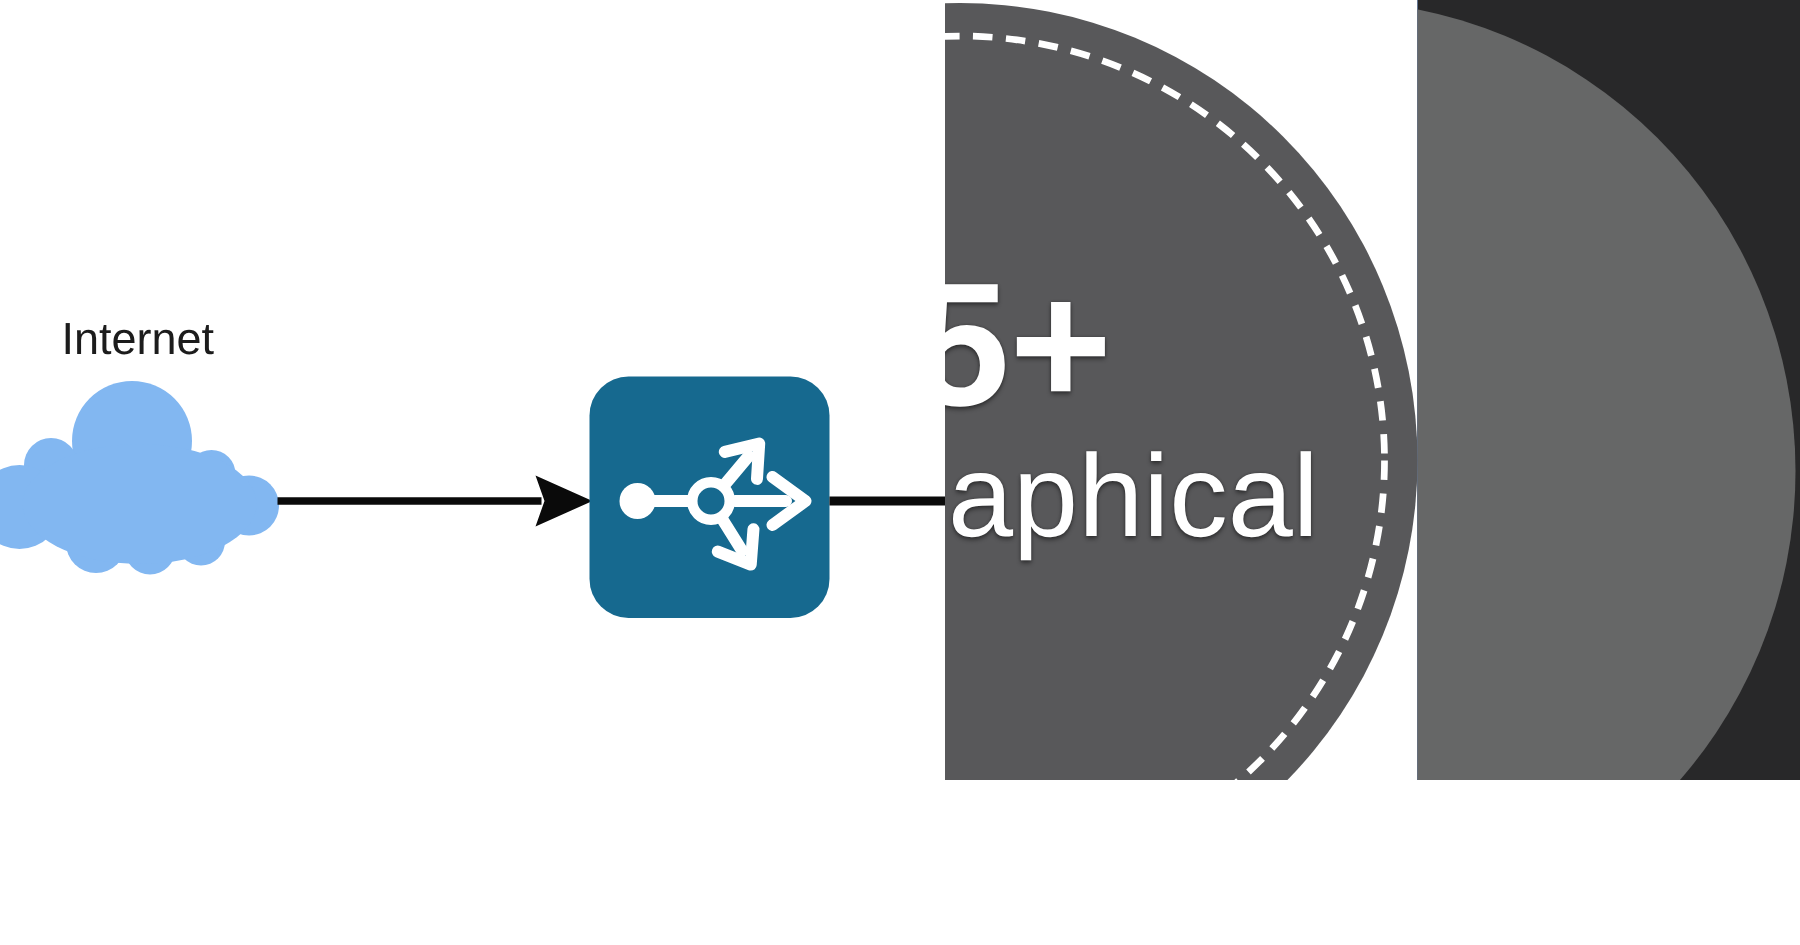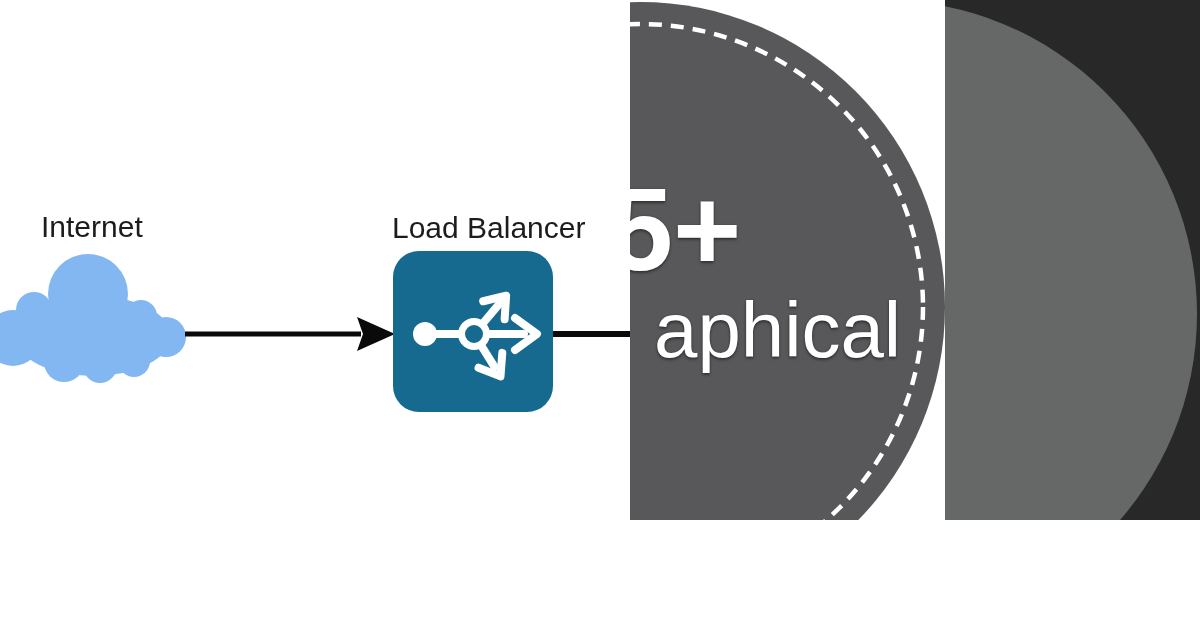--- a/index.html
+++ b/index.html
@@ -33,21 +33,21 @@
   
   .badge-region{position:absolute;left:630px;top:0;width:315px;height:630px;background:#fff;overflow:hidden;}
   .badge-circle{
     position:absolute;left:-295px;top:2px;width:610px;height:610px;border-radius:50%;
     background:var(--badge-gray);
   }
   .dash-ring{position:absolute;left:0;top:0;width:610px;height:610px;}
   .badge-text{position:absolute;color:var(--text-white);line-height:1;white-space:nowrap;
     text-shadow:0 2px 3px rgba(0,0,0,.4),0 0 2px rgba(0,0,0,.3);}
   .badge-text.stat{left:-22px;top:171px;font-size:117px;font-weight:700;}
-  .badge-text.word1{left:24px;top:291px;font-size:78px;font-weight:400;}
+  .badge-text.word1{left:2px;top:291px;font-size:78px;font-weight:400;}
   .badge-text.word2{left:-13px;top:365px;font-size:78px;font-weight:400;}
   
   .dark-panel{position:absolute;left:945px;top:0;width:255px;height:630px;background:var(--panel-dark);overflow:hidden;}
   .dark-circle{
     position:absolute;left:-376px;top:0;width:628px;height:628px;border-radius:50%;
     background:var(--panel-circle);
   }
 </style>
 </head>
 <body>
@@ -70,21 +70,20 @@
         <circle cx="134" cy="111" r="16"></circle>
         <ellipse cx="93" cy="86" rx="78" ry="40"></ellipse>
       </g>
     </svg>
 
     <svg class="arrow1" viewBox="0 0 212 36" xmlns="http://www.w3.org/2000/svg">
       <line x1="2" y1="18" x2="178" y2="18" stroke="var(--line-black)" stroke-width="5"></line>
       <polygon points="212,18 174,1 180,18 174,35" fill="var(--line-black)"></polygon>
     </svg>
 
-    <span class="lbl lb">Load Balancer</span>
 
     <div class="lb-box">
       <svg class="lb-icon" viewBox="0 0 160 161" xmlns="http://www.w3.org/2000/svg">
         <g stroke="#fff" fill="none" stroke-width="8">
           <circle cx="32" cy="83" r="12" fill="#fff" stroke="none"></circle>
           <line x1="38" y1="83" x2="68" y2="83"></line>
           <circle cx="81" cy="83" r="12.5" stroke-width="7"></circle>
 
           <g stroke-linecap="round" stroke-linejoin="round">
             <line x1="97" y1="83" x2="131" y2="83"></line>

